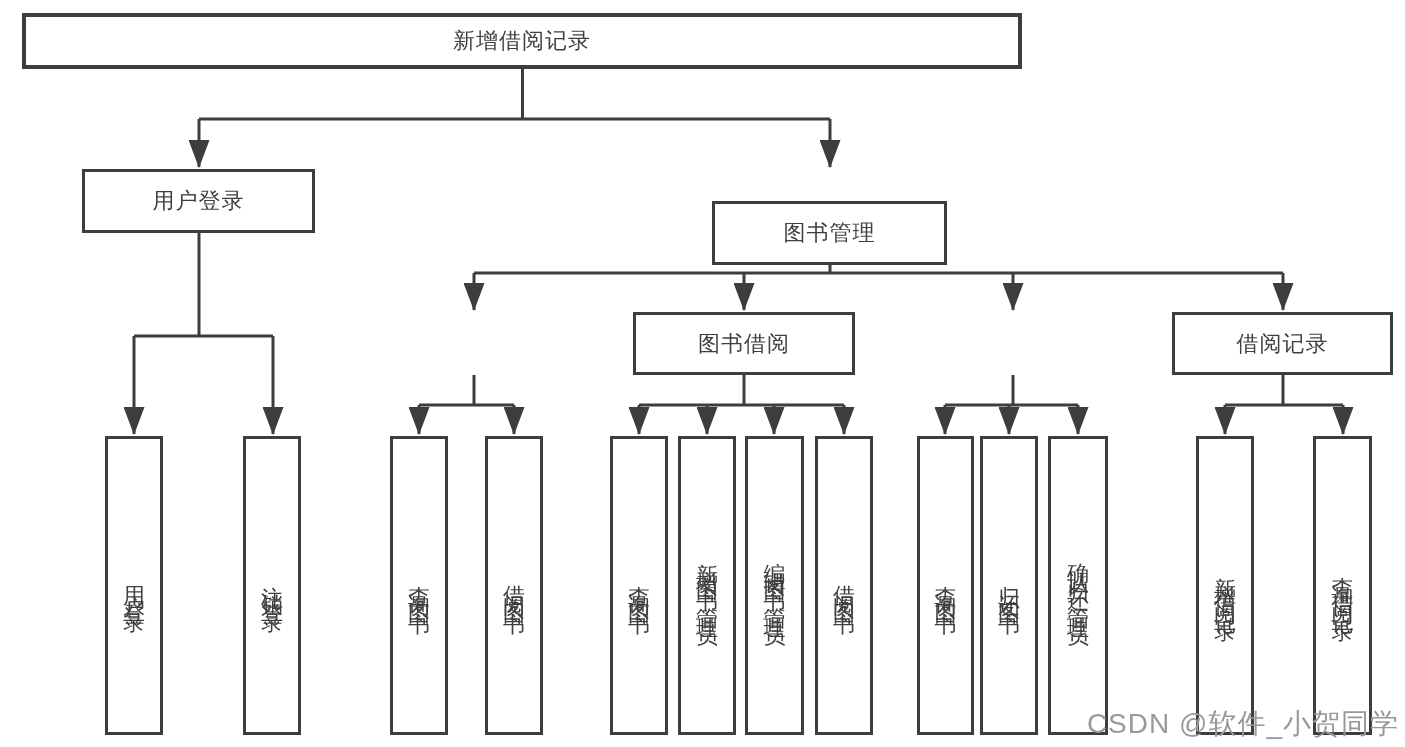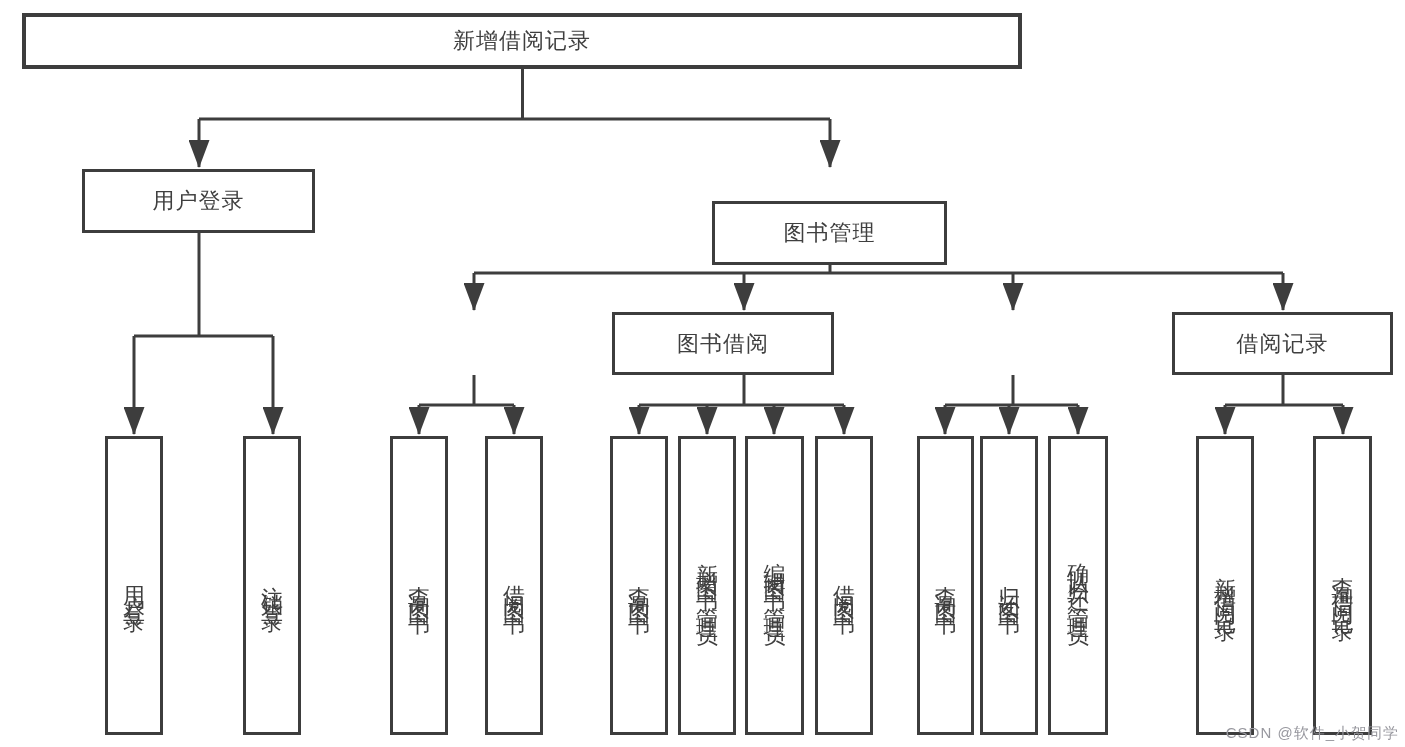--- a/index.html
+++ b/index.html
@@ -45,21 +45,21 @@
     writing-mode: vertical-rl;
     text-orientation: mixed;
     font-size: 22px;
     letter-spacing: 9px;
     line-height: 1;
   }
   .watermark {
     position: absolute;
     right: 6px;
     bottom: 4px;
-    font-size: 15px;
+    font-size: 28px;
     color: #98989f;
     letter-spacing: 1px;
     white-space: nowrap;
   }
 </style>
 </head>
 <body>
 
 <div class="canvas">
 
@@ -111,21 +111,21 @@
       <path d="M1225,405 L1225,434" marker-end="url(#arrow)"></path>
       <path d="M1343,405 L1343,434" marker-end="url(#arrow)"></path>
     </g>
   </svg>
 
   <div class="node root" style="left:22px; top:13px; width:1000px; height:56px;">新增借阅记录</div>
 
   <div class="node" style="left:82px; top:169px; width:233px; height:64px;">用户登录</div>
   <div class="node" style="left:712px; top:169px; width:235px; height:64px;margin-top:32px;">图书管理</div>
 
-  <div class="node" style="left:612px; top:312px; width:222px; height:63px;">图书借阅</div>
+  <div class="node" style="left:633px; top:312px; width:222px; height:63px;">图书借阅</div>
   <div class="node" style="left:1172px; top:312px; width:221px; height:63px;">借阅记录</div>
 
   <div class="leaf" style="left:105px; top:436px; width:58px; height:299px;">
       <span>用户登录</span>
     </div>
   <div class="leaf" style="left:243px; top:436px; width:58px; height:299px;">
       <span>注销登录</span>
     </div>
 
   <div class="leaf" style="left:390px; top:436px; width:58px; height:299px;">

